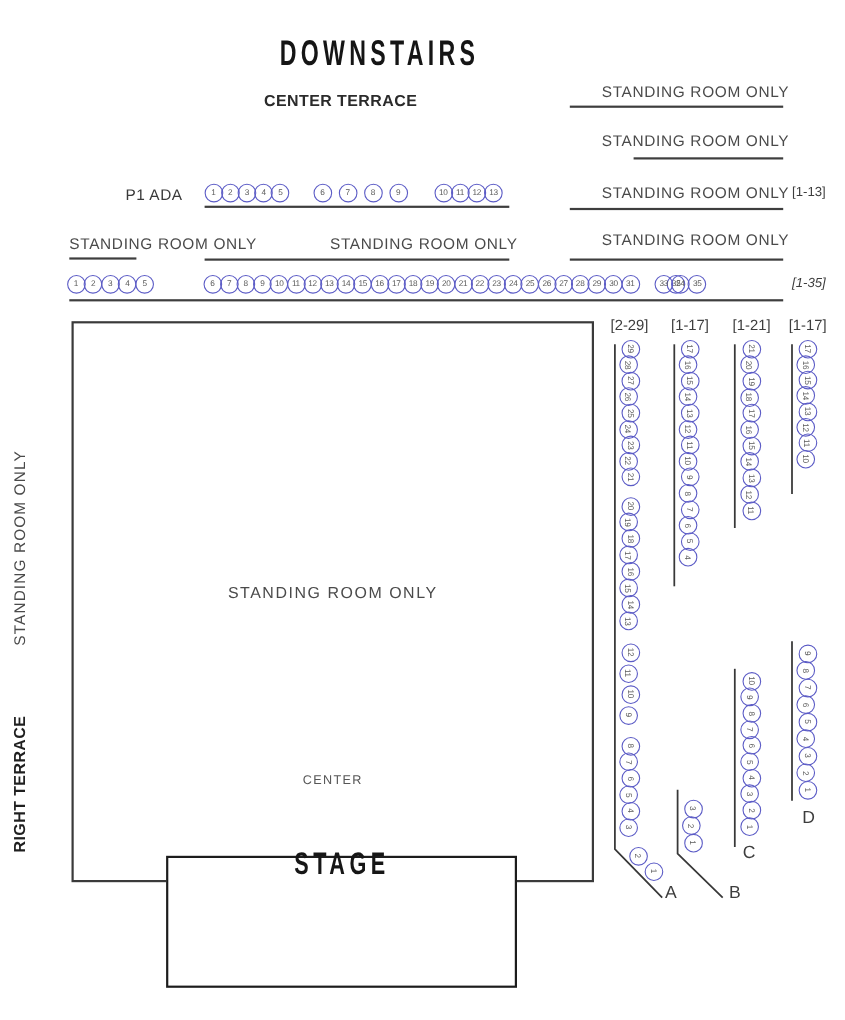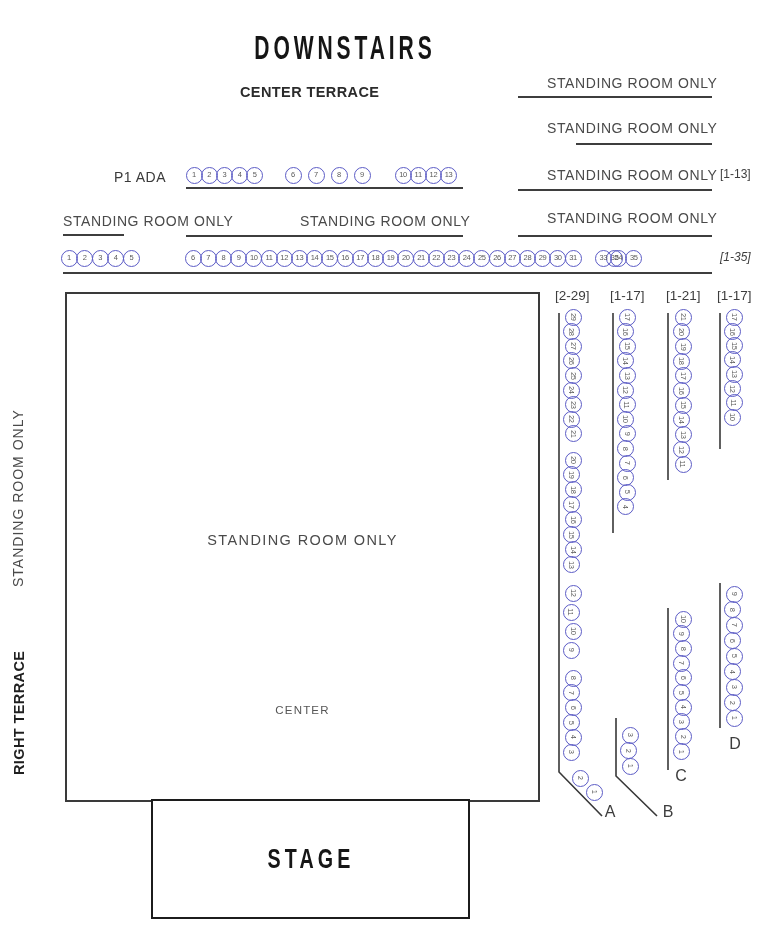--- a/index.html
+++ b/index.html
@@ -20,21 +20,21 @@
   .p1label{left:114px;top:169px;font-size:14px;letter-spacing:.5px;color:#3a3a3a;white-space:nowrap;}
   .ul{height:2px;background:#3e3e3e;}
   
   .floor{
     left:65px;top:292px;width:475px;height:510px;border:2px solid #3a3a3a;box-sizing:border-box;background:#fff;
   }
   .floor-label{left:65px;top:532px;width:475px;text-align:center;font-size:14.5px;letter-spacing:1.4px;color:#4a4a4a;}
   .floor-sublabel{left:65px;top:704px;width:475px;text-align:center;font-size:11.5px;letter-spacing:1.2px;color:#565656;}
   .stage{
     left:151px;top:778px;width:319px;height:120px;border:2px solid #1c1c1c;box-sizing:border-box;background:#fff;z-index:5;
-    display:flex;align-items:center;justify-content:center;margin-top:21px;
+    display:flex;justify-content:center;
   }
   .stage-label{
     font-size:24px;font-weight:bold;letter-spacing:5px;color:#161616;
     transform:scale(.82,1.18);white-space:nowrap;
   }
   
   .vtext{transform-origin:0 100%;transform:rotate(-90deg);white-space:nowrap;}
   .rail-standing{left:26px;top:571px;width:197px;height:16px;font-size:14px;letter-spacing:1px;color:#4a4a4a;}
   .rail-terrace{left:27px;top:759px;width:120px;height:16px;font-size:14.5px;font-weight:bold;letter-spacing:.4px;color:#1f1f1f;}
   

